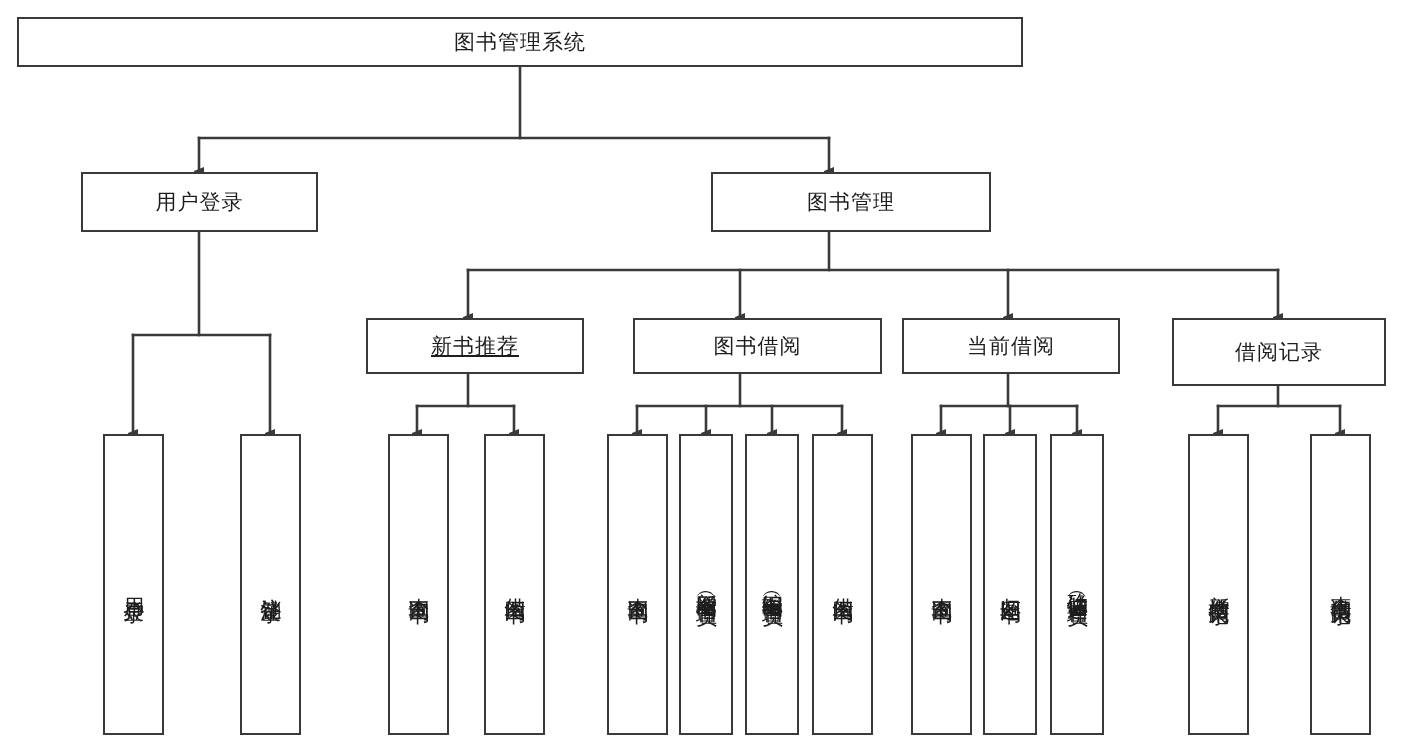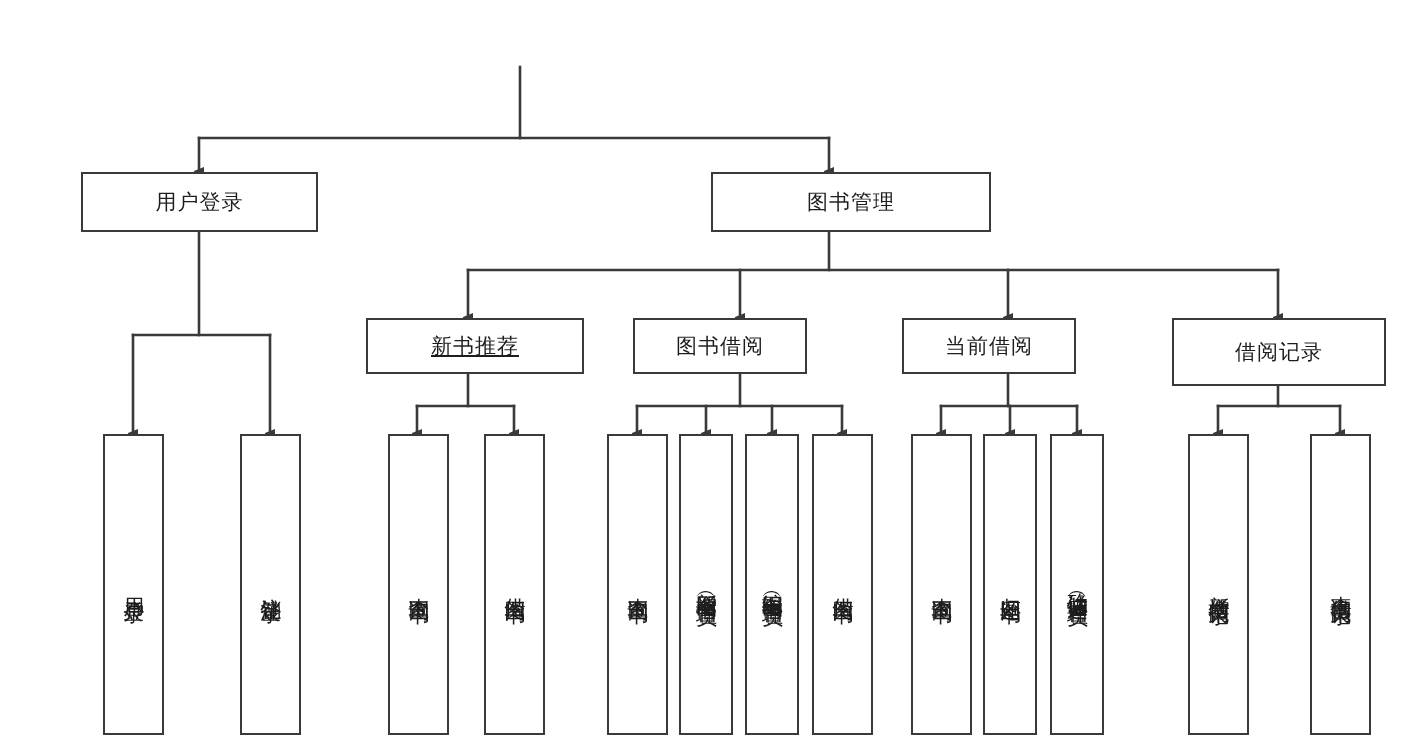--- a/index.html
+++ b/index.html
@@ -104,37 +104,40 @@
         <line x1="941" y1="406" x2="941" y2="432" marker-end="url(#arrowhead)"></line>
         <line x1="1010" y1="406" x2="1010" y2="432" marker-end="url(#arrowhead)"></line>
         <line x1="1077" y1="406" x2="1077" y2="432" marker-end="url(#arrowhead)"></line>
         <line x1="1278" y1="374" x2="1278" y2="406"></line>
         <line x1="1218" y1="406" x2="1340" y2="406"></line>
         <line x1="1218" y1="406" x2="1218" y2="432" marker-end="url(#arrowhead)"></line>
         <line x1="1340" y1="406" x2="1340" y2="432" marker-end="url(#arrowhead)"></line>
       </g>
   </svg>
 
+  <div class="node horizontal" id="node-root" style="left: 17px; top: 17px; width: 1006px; height: 50px;">
+    <span>图书管理系统</span>
+  </div>
 
   <div id="level2-container">
       <div class="node horizontal" style="left: 81px; top: 172px; width: 237px; height: 60px;">
         <span>用户登录</span>
       </div>
       <div class="node horizontal" style="left: 711px; top: 172px; width: 280px; height: 60px;">
         <span>图书管理</span>
       </div>
     </div>
   <div id="level3-container">
       <div class="node horizontal" style="left: 366px; top: 318px; width: 218px; height: 56px; text-decoration: underline;">
         <span>新书推荐</span>
       </div>
-      <div class="node horizontal" style="left: 633px; top: 318px; width: 174px; height: 56px;">
+      <div class="node horizontal" style="left: 633px; top: 318px; width: 249px; height: 56px;">
         <span>图书借阅</span>
       </div>
-      <div class="node horizontal" style="left: 902px; top: 318px; width: 174px; height: 56px;">
+      <div class="node horizontal" style="left: 902px; top: 318px; width: 218px; height: 56px;">
         <span>当前借阅</span>
       </div>
       <div class="node horizontal" style="left: 1172px; top: 318px; width: 214px; height: 68px;">
         <span>借阅记录</span>
       </div>
     </div>
   <div id="leaves-container">
       <div class="node leaf" style="left: 103px; top: 434px; width: 61px; height: 301px;">
         <span>用户登录</span>
       </div>

